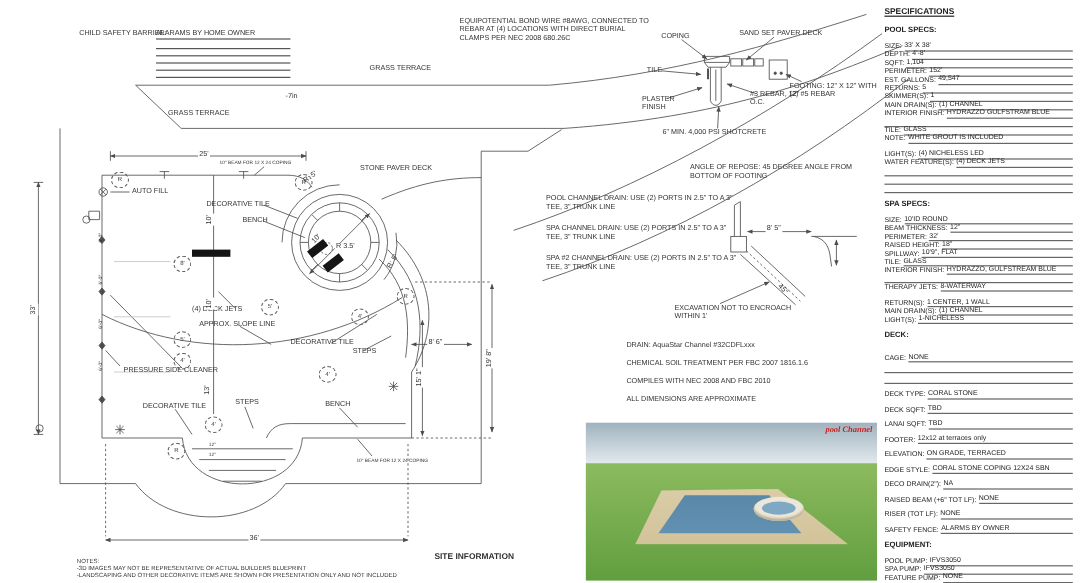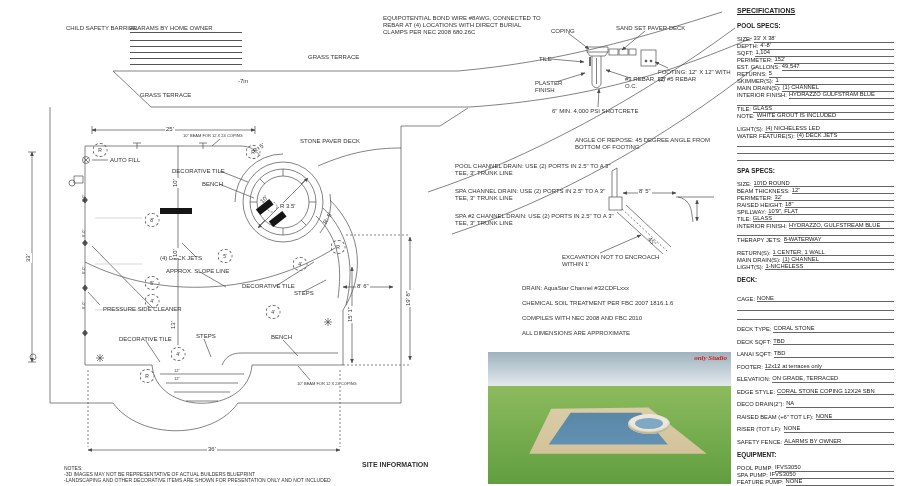--- a/index.html
+++ b/index.html
@@ -439,16 +439,16 @@
   </div>
 
   <div class="render">
     <div class="sky"></div>
     <div class="grass"></div>
     <div class="deck3d"></div>
     <div class="water3d"></div>
     <div class="spa3d">
       <div class="spa3d-in"></div>
     </div>
-    <div class="wm">only Studio</div>
+    <div class="wm">pool Channel</div>
   </div>
 
 </div>
 
 </body></html>

